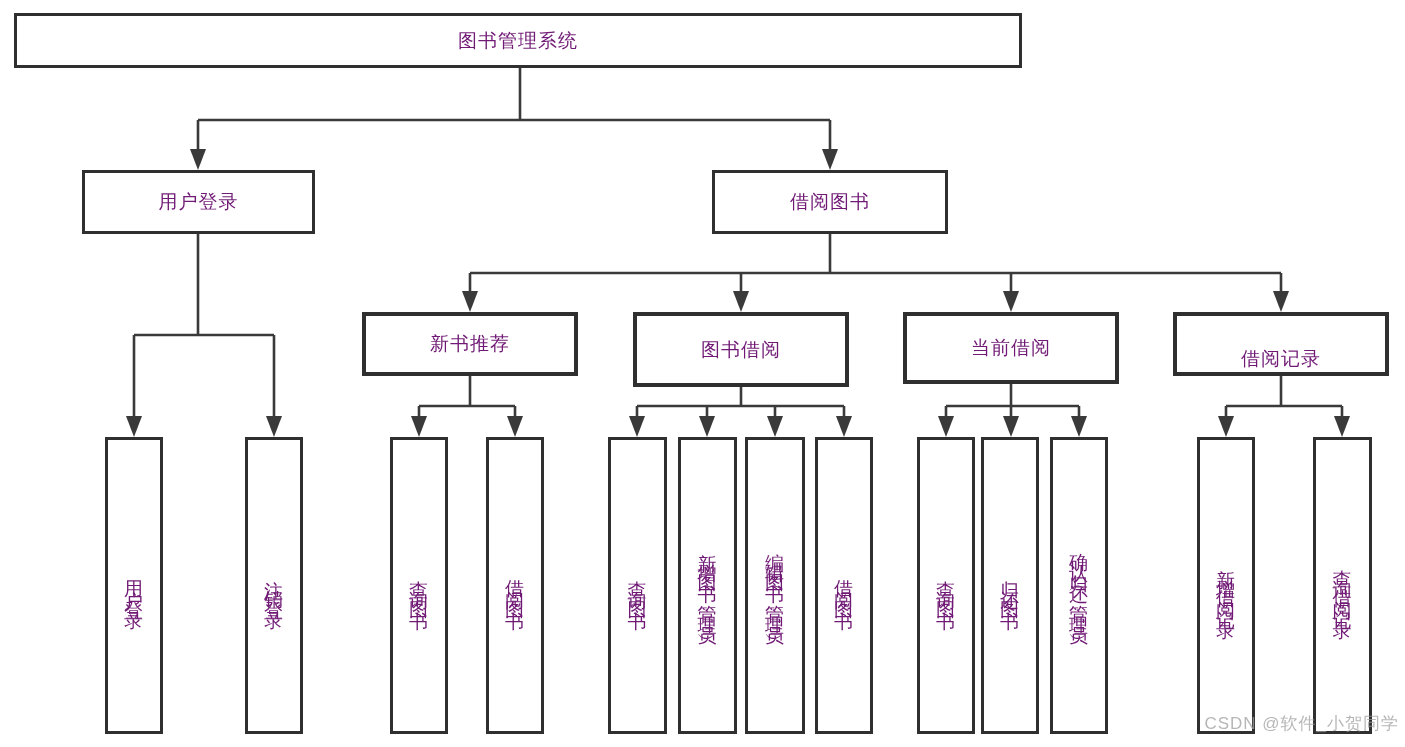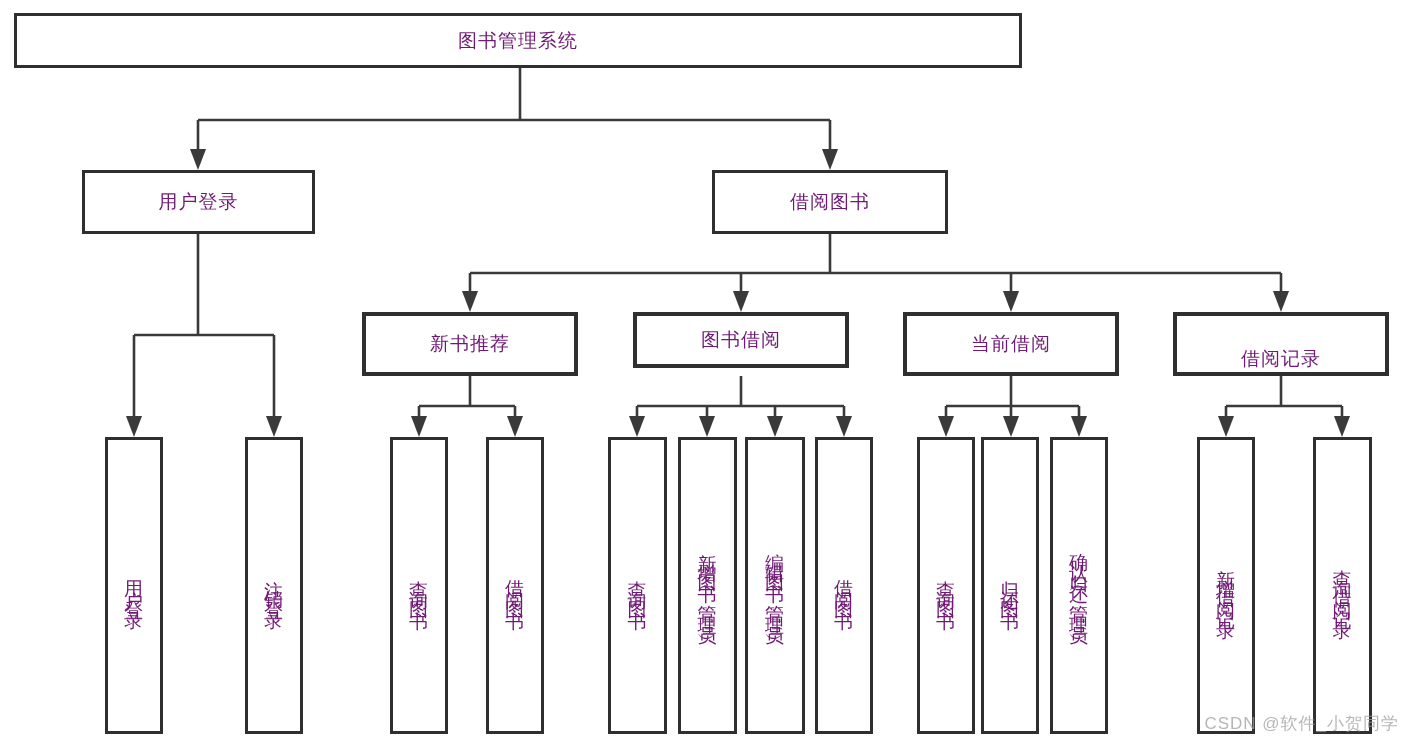--- a/index.html
+++ b/index.html
@@ -147,24 +147,24 @@
   <div class="box" style="left:82px; top:170px; width:233px; height:64px;">
     <span>用户登录</span>
   </div>
   <div class="box" style="left:712px; top:170px; width:236px; height:64px;">
     <span>借阅图书</span>
   </div>
 
   <div class="box lvl3" style="left:362px; top:312px; width:216px; height:64px;">
     <span>新书推荐</span>
   </div>
-  <div class="box lvl3" style="left:633px; top:312px; width:216px; height:56px;">
+  <div class="box lvl3" style="left:633px; top:312px; width:216px; height:75px;">
     <span>图书借阅</span>
   </div>
-  <div class="box lvl3" style="left:903px; top:312px; width:216px; height:64px;">
+  <div class="box lvl3" style="left:903px; top:312px; width:216px; height:72px;">
     <span>当前借阅</span>
   </div>
   <div class="box lvl3" style="left:1173px; top:312px; width:216px; height:64px;align-items:flex-end;">
     <span>借阅记录</span>
   </div>
 
   <div class="box leaf" style="left:105px; top:437px; width:58px; height:297px;">
     <span>用户登录</span>
   </div>
   <div class="box leaf" style="left:245px; top:437px; width:58px; height:297px;">

